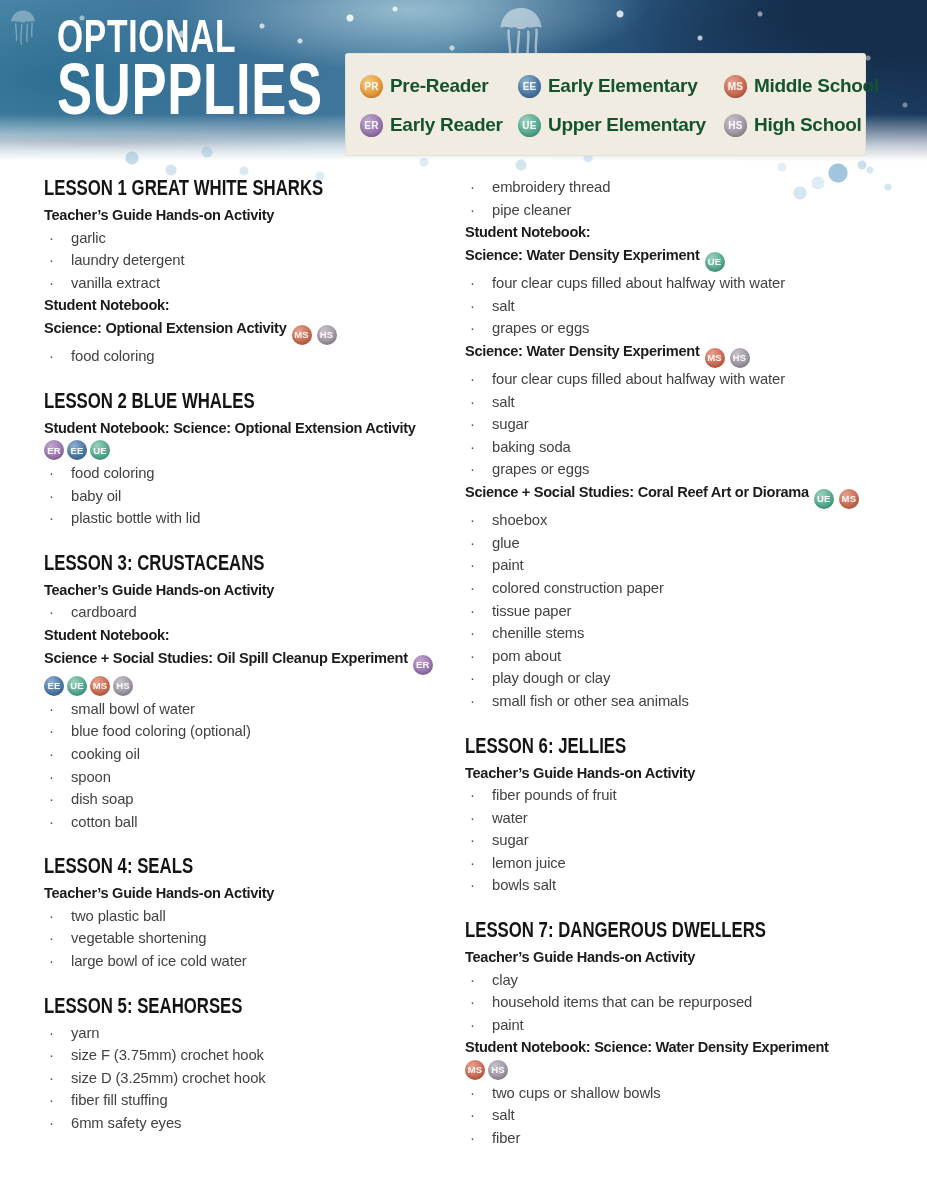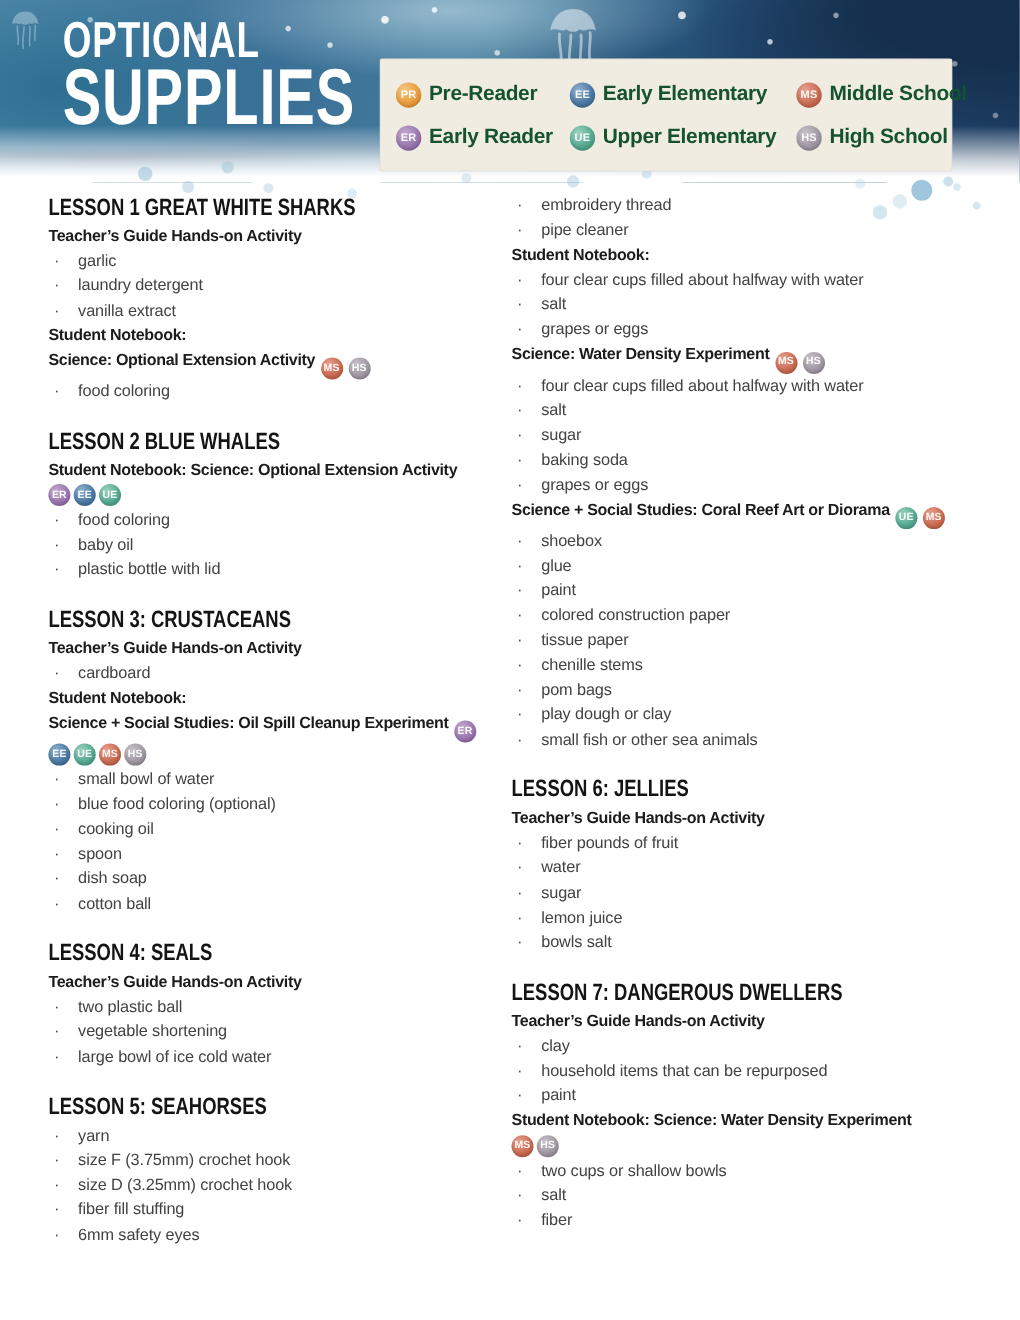--- a/index.html
+++ b/index.html
@@ -252,20 +252,21 @@
         </ul>
       </section>
     </div>
   <div class="column col-right">
       <section class="lesson-section">
         <ul class="bullets">
           <li class="bullet-item"><span class="dot">·</span><span>embroidery thread</span></li>
           <li class="bullet-item"><span class="dot">·</span><span>pipe cleaner</span></li>
         </ul>
         <p class="subhead"><span>Student Notebook:</span></p>
+        <p class="subhead"><span>Science: Water Density Experiment</span><span class="badge" style="background: radial-gradient(circle at 35% 30%, rgb(157, 210, 191), rgb(86, 170, 145) 55%, rgb(60, 142, 118) 100%);">UE</span></p>
         <ul class="bullets">
           <li class="bullet-item"><span class="dot">·</span><span>four clear cups filled about halfway with water</span></li>
           <li class="bullet-item"><span class="dot">·</span><span>salt</span></li>
           <li class="bullet-item"><span class="dot">·</span><span>grapes or eggs</span></li>
         </ul>
         <p class="subhead"><span>Science: Water Density Experiment</span><span class="badge" style="background: radial-gradient(circle at 35% 30%, rgb(231, 161, 144), rgb(202, 108, 83) 55%, rgb(175, 80, 55) 100%);">MS</span><span class="badge" style="background: radial-gradient(circle at 35% 30%, rgb(199, 193, 202), rgb(161, 153, 164) 55%, rgb(130, 121, 134) 100%);">HS</span></p>
         <ul class="bullets">
           <li class="bullet-item"><span class="dot">·</span><span>four clear cups filled about halfway with water</span></li>
           <li class="bullet-item"><span class="dot">·</span><span>salt</span></li>
           <li class="bullet-item"><span class="dot">·</span><span>sugar</span></li>
@@ -273,21 +274,21 @@
           <li class="bullet-item"><span class="dot">·</span><span>grapes or eggs</span></li>
         </ul>
         <p class="subhead"><span>Science + Social Studies: Coral Reef Art or Diorama</span><span class="badge" style="background: radial-gradient(circle at 35% 30%, rgb(157, 210, 191), rgb(86, 170, 145) 55%, rgb(60, 142, 118) 100%);">UE</span><span class="badge" style="background: radial-gradient(circle at 35% 30%, rgb(231, 161, 144), rgb(202, 108, 83) 55%, rgb(175, 80, 55) 100%);">MS</span></p>
         <ul class="bullets">
           <li class="bullet-item"><span class="dot">·</span><span>shoebox</span></li>
           <li class="bullet-item"><span class="dot">·</span><span>glue</span></li>
           <li class="bullet-item"><span class="dot">·</span><span>paint</span></li>
           <li class="bullet-item"><span class="dot">·</span><span>colored construction paper</span></li>
           <li class="bullet-item"><span class="dot">·</span><span>tissue paper</span></li>
           <li class="bullet-item"><span class="dot">·</span><span>chenille stems</span></li>
-          <li class="bullet-item"><span class="dot">·</span><span>pom bags</span></li>
+          <li class="bullet-item"><span class="dot">·</span><span>pom about</span></li>
           <li class="bullet-item"><span class="dot">·</span><span>play dough or clay</span></li>
           <li class="bullet-item"><span class="dot">·</span><span>small fish or other sea animals</span></li>
         </ul>
       </section>
       <section class="lesson-section">
         <h3 class="lesson-heading">LESSON 6: JELLIES</h3>
         <p class="subhead"><span>Teacher’s Guide Hands-on Activity</span></p>
         <ul class="bullets">
           <li class="bullet-item"><span class="dot">·</span><span>fiber pounds of fruit</span></li>
           <li class="bullet-item"><span class="dot">·</span><span>water</span></li>

